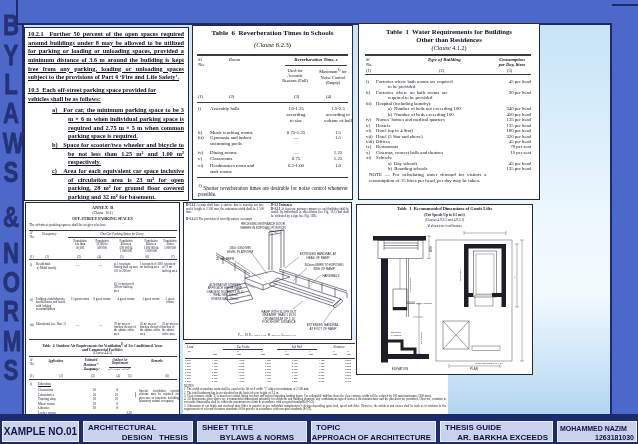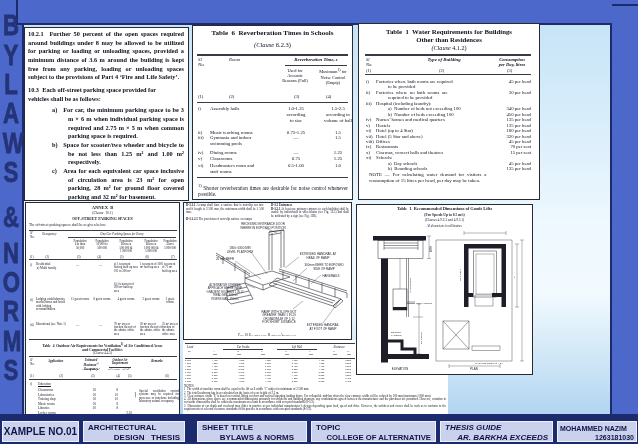--- a/index.html
+++ b/index.html
@@ -1,20 +1,20 @@
 <!DOCTYPE html>
 <html><head>
 <meta charset="utf-8">
 <style>
   html,body{margin:0;padding:0;}
   #root{position:relative;width:638px;height:444px;overflow:hidden;
     font-family:"Liberation Sans",sans-serif;
     background:linear-gradient(to bottom,#c2e2f6 0%,#d4ebfa 22%,#eef8fe 50%,#f2fafe 66%,#c6e1f5 85%,#a2cbec 100%);}
   .abs{position:absolute;}
-  .panel{position:absolute;background:#fff;border:1px solid #2a2a33;box-sizing:border-box;}
+  .panel{position:absolute;background:#fff;border:1px solid #2a2a33;box-sizing:border-box;text-decoration:underline;}
   .nvy{background:#4c68cb;}
   .hl{position:absolute;background:#3a3a44;height:1px;}
   .lt{left:0;width:22px;line-height:26px;transform:scaleX(0.74);transform-origin:center;display:block;text-align:center;}
   .fbox{position:absolute;top:421px;height:21px;background:#cad1ec;border:1px solid #eef1fb;white-space:nowrap;overflow:hidden;
     box-sizing:border-box;color:#0e1545;font-weight:bold;font-size:8px;line-height:9.5px;padding:1px 4px;}
   #crows>div{position:relative;min-height:5.45px;}
   .sn{position:absolute;left:2px;}
   .ds{display:inline-block;padding-left:12px;}
   .in{display:inline-block;width:12px;}
   .vl2{position:absolute;right:2px;top:0;}
@@ -452,22 +452,22 @@
         <text x="43" y="165" text-anchor="middle" font-size="3">ELEVATION</text>
         <text x="117" y="165" text-anchor="middle" font-size="3">PLAN</text>
       </g>
     </svg>
   </div>
 
   <div class="abs" style="left:0;top:414px;width:638px;height:30px;background:#1c2a6e;"></div>
 
   <div class="fbox" style="left:2px;width:77px;font-size:10px;line-height:17px;text-align:center;padding:1px 0;">XAMPLE NO.01</div>
 
-  <div class="fbox" style="left:83px;width:102px;">ARCHITECTURAL<br><span style="float:right;">DESIGN&nbsp;&nbsp;&nbsp;THESIS</span></div>
+  <div class="fbox" style="left:83px;width:110px;">ARCHITECTURAL<br><span style="float:right;">DESIGN&nbsp;&nbsp;&nbsp;THESIS</span></div>
 
   <div class="fbox" style="left:197px;width:110px;">SHEET TITLE<br><span style="float:right;margin-right:8px;">BYLAWS &amp; NORMS</span></div>
 
-  <div class="fbox" style="left:311px;width:125px;">TOPIC<br><span style="float:right;font-size:7.7px;">COLLEGE OF ALTERNATIVE</span></div>
-
-  <div class="fbox" style="left:440px;width:113px;font-style:italic;">THESIS GUIDE<br><span style="float:right;">AR. BARKHA EXCEEDS</span></div>
+  <div class="fbox" style="left:311px;width:125px;">TOPIC<br><span style="float:right;font-size:7.7px;">APPROACH OF ARCHITECTURE</span></div>
+
+  <div class="fbox" style="left:440px;width:113px;">THESIS GUIDE<br><span style="float:right;">AR. BARKHA EXCEEDS</span></div>
 
   <div class="fbox" style="left:557px;width:80px;font-size:7px;padding:1.5px 2px;">MOHAMMED NAZIM<br><span style="float:right;">1263181030</span></div>
 </div>
 
 </body></html>

